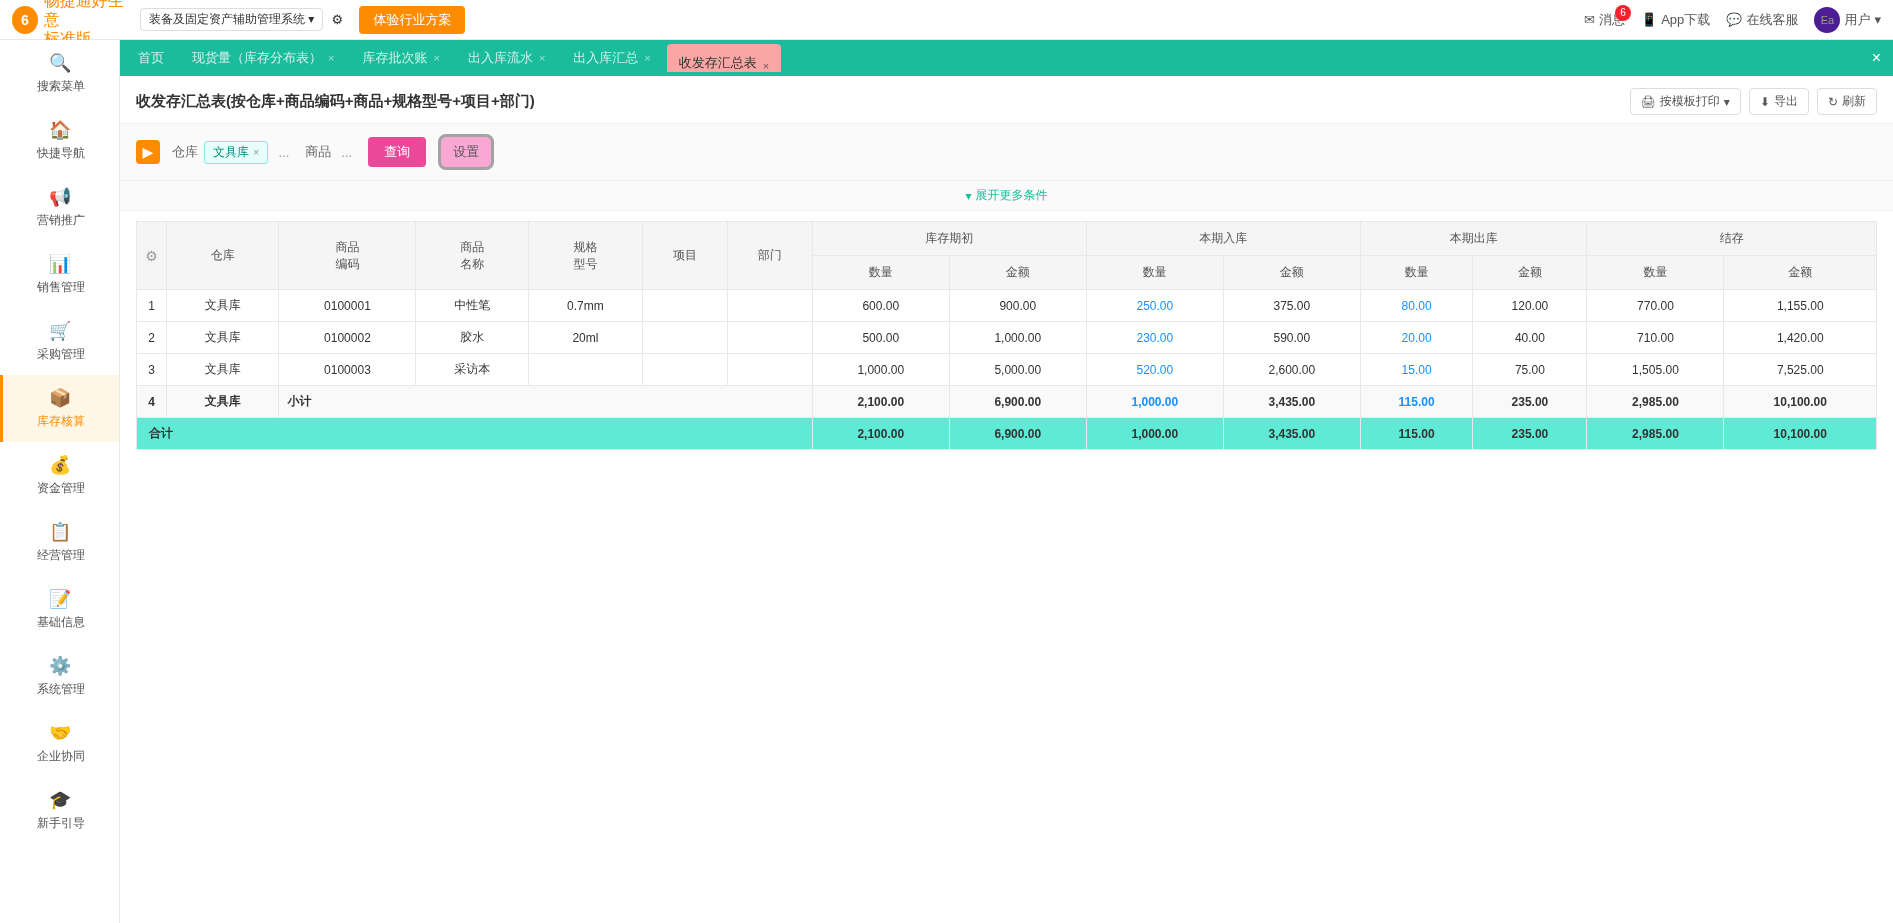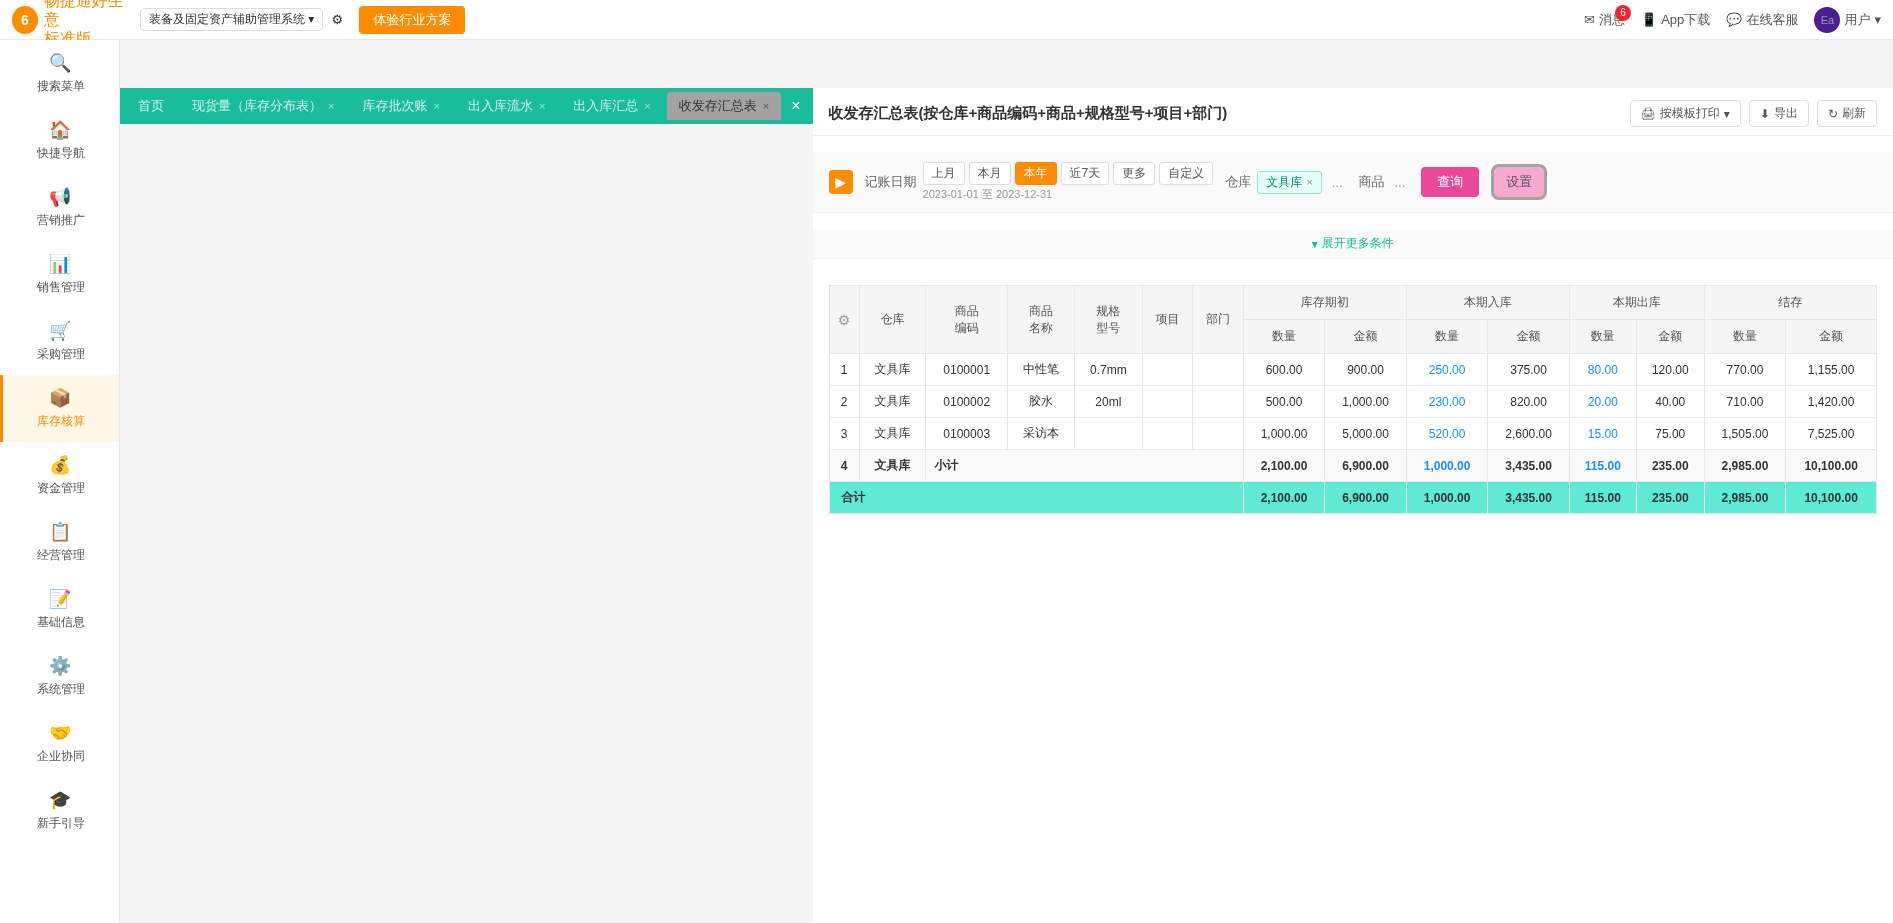--- a/index.html
+++ b/index.html
@@ -21,31 +21,31 @@
     
     .main-container { display: flex; flex: 1; overflow: hidden; }
 
     
     .sidebar { width: 120px; background: #fff; border-right: 1px solid #e8e8e8; display: flex; flex-direction: column; overflow-y: auto; }
     .sidebar-item { display: flex; flex-direction: column; align-items: center; padding: 12px 8px; cursor: pointer; color: #555; font-size: 12px; gap: 4px; border-left: 3px solid transparent; }
     .sidebar-item.active { background: #fff7e6; color: #ff8c00; border-left-color: #ff8c00; }
     .sidebar-icon { font-size: 18px; }
 
     
-    .content-area { flex: 1; display: flex; overflow: hidden; margin-top: 48px; }
+    .content-area { flex: 1; display: flex; flex-direction: column; overflow: hidden; }
 
     
     .tab-bar { background: #1abc9c; display: flex; align-items: center; height: 36px; padding: 0 4px; }
     .tab-item { display: flex; align-items: center; padding: 0 12px; height: 28px; margin: 0 2px; border-radius: 4px 4px 0 0; cursor: pointer; font-size: 13px; color: rgba(255,255,255,0.8); gap: 6px; }
-    .tab-item.active { background: #a3a3a3; color: #333; }
+    .tab-item.active { background: #fca5a5; color: #333; align-items: flex-end; }
     .tab-close { font-size: 11px; color: inherit; opacity: 0.7; cursor: pointer; }
     .tab-bar-close { margin-left: auto; color: white; cursor: pointer; padding: 0 8px; font-size: 16px; }
 
     
-    .page-content { flex: 1; background: #fff; overflow-y: auto; padding: 0; display: flex; flex-direction: column; gap: 16px; }
+    .page-content { flex: 1; background: #fff; overflow-y: auto; padding: 0; display: flex; flex-direction: column; }
 
     
     .page-title-bar { padding: 12px 16px 8px; border-bottom: 1px solid #f0f0f0; display: flex; align-items: center; justify-content: space-between; }
     .page-title { font-size: 15px; font-weight: bold; color: #333; }
     .action-btn { display: flex; align-items: center; gap: 4px; padding: 4px 10px; border: 1px solid #ddd; border-radius: 4px; cursor: pointer; font-size: 12px; color: #555; background: #fff; }
 
     
     .filter-bar { padding: 10px 16px; background: #fafafa; border-bottom: 1px solid #f0f0f0; display: flex; align-items: center; gap: 12px; flex-wrap: wrap; }
     .filter-collapse-btn { width: 24px; height: 24px; background: #ff8c00; color: white; border: none; border-radius: 4px; cursor: pointer; display: flex; align-items: center; justify-content: center; font-size: 14px; flex-shrink: 0; }
     .filter-group { display: flex; align-items: center; gap: 6px; }
@@ -219,34 +219,20 @@
           <button class="action-btn">
             <span>↻</span>
             <span>刷新</span>
           </button>
         </div>
       </div>
 
       <div class="filter-bar">
         <button class="filter-collapse-btn">▶</button>
 
-        <div class="filter-group">
-          <span class="filter-label">记账日期</span>
-          <div class="date-filter-group">
-            <div class="date-btns">
-              <button class="date-btn">上月</button>
-              <button class="date-btn">本月</button>
-              <button class="date-btn active">本年</button>
-              <button class="date-btn">近7天</button>
-              <button class="date-btn">更多</button>
-              <button class="date-btn">自定义</button>
-            </div>
-            <div class="date-range">2023-01-01 至 2023-12-31</div>
-          </div>
-        </div>
 
         <div class="filter-group">
           <span class="filter-label">仓库</span>
           <div class="warehouse-tag">
             <span>文具库</span>
             <span class="tag-close">×</span>
           </div>
           <span class="filter-ellipsis">...</span>
         </div>
 
@@ -317,21 +303,21 @@
       <td>2</td>
       <td>文具库</td>
       <td>0100002</td>
       <td>胶水</td>
       <td>20ml</td>
       <td></td>
       <td></td>
       <td>500.00</td>
       <td>1,000.00</td>
       <td><span class="num-link">230.00</span></td>
-      <td>820.00</td>
+      <td>590.00</td>
       <td><span class="num-link">20.00</span></td>
       <td>40.00</td>
       <td>710.00</td>
       <td>1,420.00</td>
     </tr>
               <tr style="background: rgb(255, 255, 255);">
       <td>3</td>
       <td>文具库</td>
       <td>0100003</td>
       <td>采访本</td>

